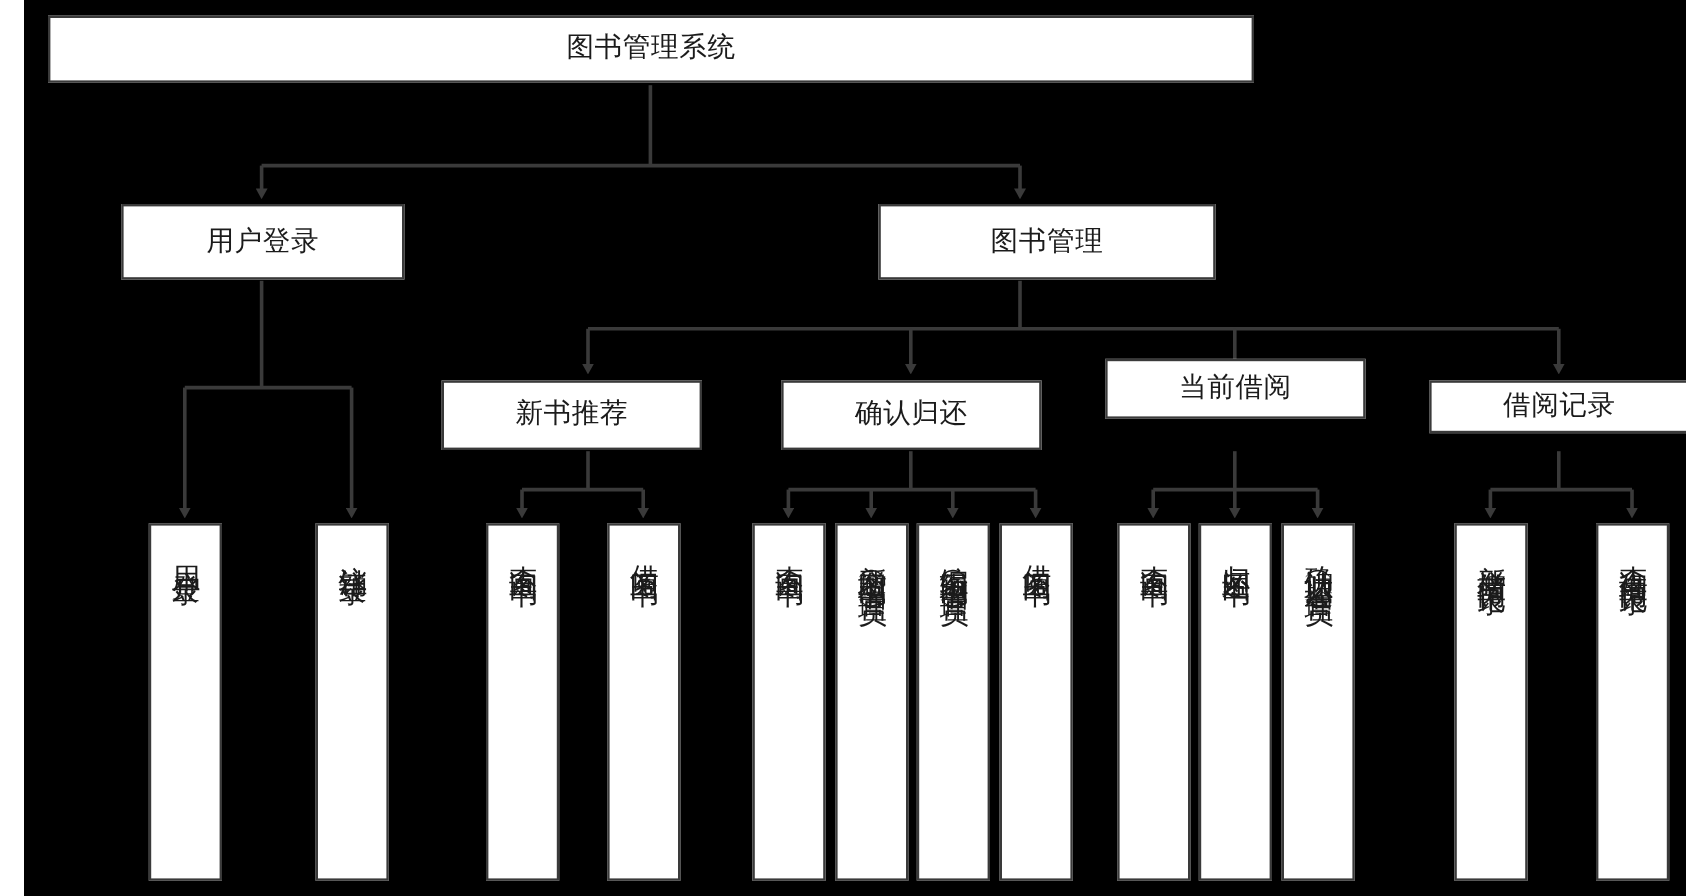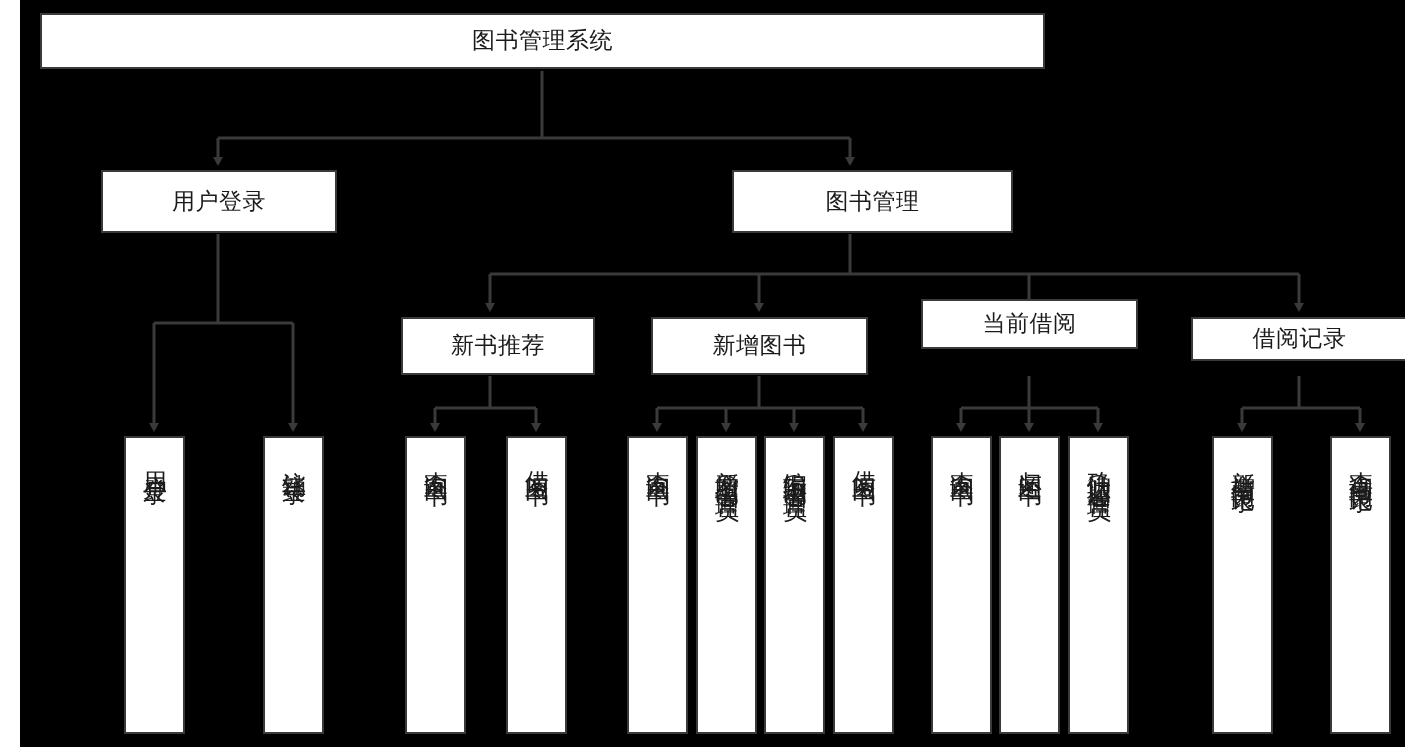--- a/index.html
+++ b/index.html
@@ -134,26 +134,26 @@
   </div>
 
   <div class="node horiz" style="left:81px; top:170px; width:236px; height:63px;">
     <span class="label">用户登录</span>
   </div>
 
   <div class="node horiz" style="left:712px; top:170px; width:281px; height:63px;">
     <span class="label">图书管理</span>
   </div>
 
-  <div class="node horiz" style="left:381px; top:317px; width:194px; height:58px;">
+  <div class="node horiz" style="left:348px; top:317px; width:217px; height:58px;">
     <span class="label">新书推荐</span>
   </div>
 
   <div class="node horiz" style="left:631px; top:317px; width:217px; height:58px;">
-    <span class="label">新增图书</span>
+    <span class="label">确认归还</span>
   </div>
 
   <div class="node horiz" style="left:901px; top:299px; width:217px; height:50px;">
     <span class="label">当前借阅</span>
   </div>
 
   <div class="node horiz" style="left:1171px; top:317px; width:217px; height:44px;">
     <span class="label">借阅记录</span>
   </div>
 

